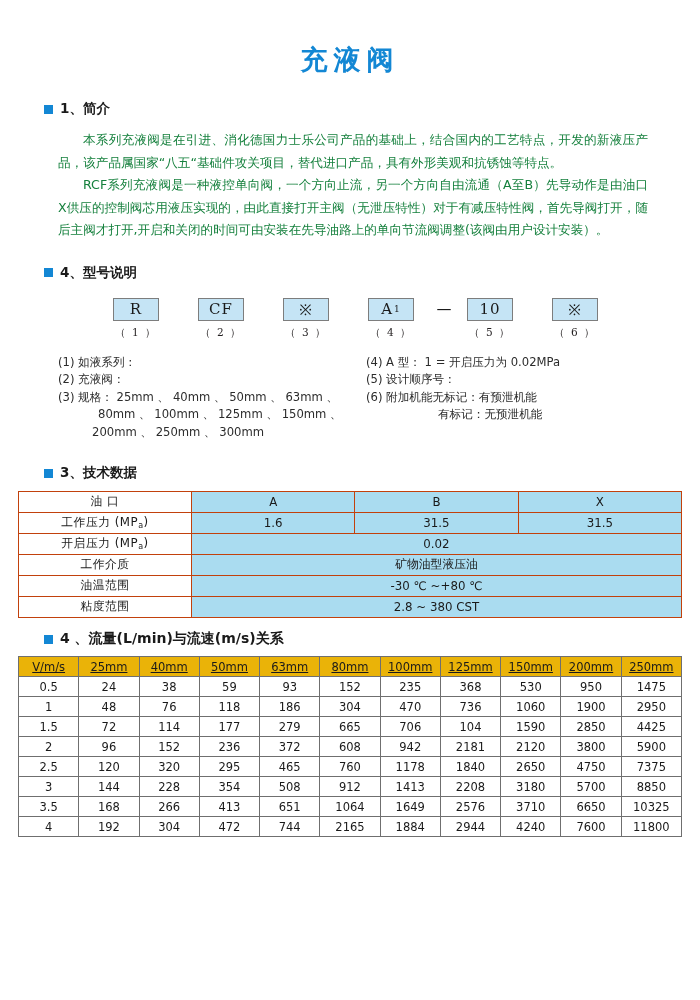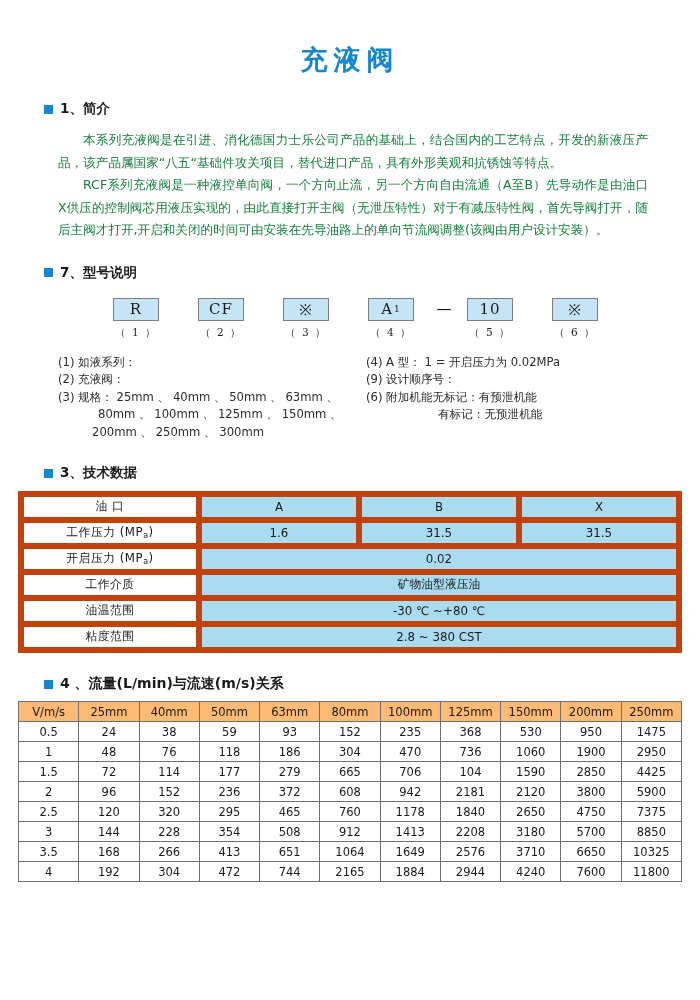--- a/index.html
+++ b/index.html
@@ -51,21 +51,21 @@
     width: 9px;
     height: 9px;
     background: #1387d4;
     display: inline-block;
     margin-right: 7px;
     flex: 0 0 auto;
   }
   .sec1 { margin-top: 27px; }
   .sec2 { margin-top: 22px; }
   .sec3 { margin-top: 23px; }
-  .sec4 { margin-top: 22px; font-size: 14px; }
+  .sec4 { margin-top: 12px; font-size: 14px; }
 
   
   .intro {
     margin: 11px 34px 0 40px;
     font-size: 12.6px;
     line-height: 22.5px;
     text-align: justify;
     color: #15803d;
   }
   .intro p {
@@ -142,21 +142,21 @@
     border-collapse: collapse;
     width: 664px;
     margin: 0 auto;
     table-layout: fixed;
   }
   .tech-table {
     margin-top: 9px;
     font-size: 11.8px;
   }
   .tech-table td {
-    border: 6px solid #c2410c;
+    border: 1px solid #c2410c;
     height: 20px;
     text-align: center;
     color: #1a1a1a;
     padding: 0;
   }
   .tech-table td.label {
     background: #ffffff;
     width: 172px;
     letter-spacing: 0.5px;
   }
@@ -176,22 +176,23 @@
   }
   .flow-table th, .flow-table td {
     border: 1px solid #6f6f6f;
     height: 19px;
     text-align: center;
     font-weight: normal;
     color: #1a1a1a;
     padding: 0;
   }
   .flow-table thead th {
-    background: #fdba74;
-    color: #1a1a1a;
+    background: #eab308;
+    color: #1a1a1a;
+    text-decoration: underline;
   }
   .flow-table td.vcol { }
 </style>
 </head>
 <body>
 
 <div class="page">
 
   <div class="doc-title">充液阀</div>
 
@@ -200,21 +201,21 @@
     <span>1、简介</span>
   </div>
 
   <div class="intro">
     <p>本系列充液阀是在引进、消化德国力士乐公司产品的基础上，结合国内的工艺特点，开发的新液压产品，该产品属国家“八五“基础件攻关项目，替代进口产品，具有外形美观和抗锈蚀等特点。</p>
     <p>RCF系列充液阀是一种液控单向阀，一个方向止流，另一个方向自由流通（A至B）先导动作是由油口X供压的控制阀芯用液压实现的，由此直接打开主阀（无泄压特性）对于有减压特性阀，首先导阀打开，随后主阀才打开,开启和关闭的时间可由安装在先导油路上的单向节流阀调整(该阀由用户设计安装）。</p>
   </div>
 
   <div class="section-heading sec2">
     <span class="bullet"></span>
-    <span>7、型号说明</span>
+    <span>4、型号说明</span>
   </div>
 
   <div class="model-row">
 
     <div class="code-cell">
       <div class="code-box">
           <span>R</span>
         </div>
       <div class="code-num">（ 1 ）</div>
     </div>
@@ -262,21 +263,21 @@
   <div class="legend">
     <div class="legend-left">
       <div>(1) 如液系列：</div>
       <div>(2) 充液阀：</div>
       <div>(3) 规格：  25mm 、  40mm 、  50mm 、  63mm 、</div>
       <div class="indent1">80mm 、    100mm 、  125mm 、  150mm 、</div>
       <div class="indent2">200mm 、  250mm 、  300mm</div>
     </div>
     <div class="legend-right">
       <div>(4) A 型： 1 = 开启压力为 0.02MPa</div>
-      <div>(9) 设计顺序号：</div>
+      <div>(5) 设计顺序号：</div>
       <div>(6) 附加机能无标记：有预泄机能</div>
       <div class="indent3">有标记：无预泄机能</div>
     </div>
   </div>
 
   <div class="section-heading sec3">
     <span class="bullet"></span>
     <span>3、技术数据</span>
   </div>
 

